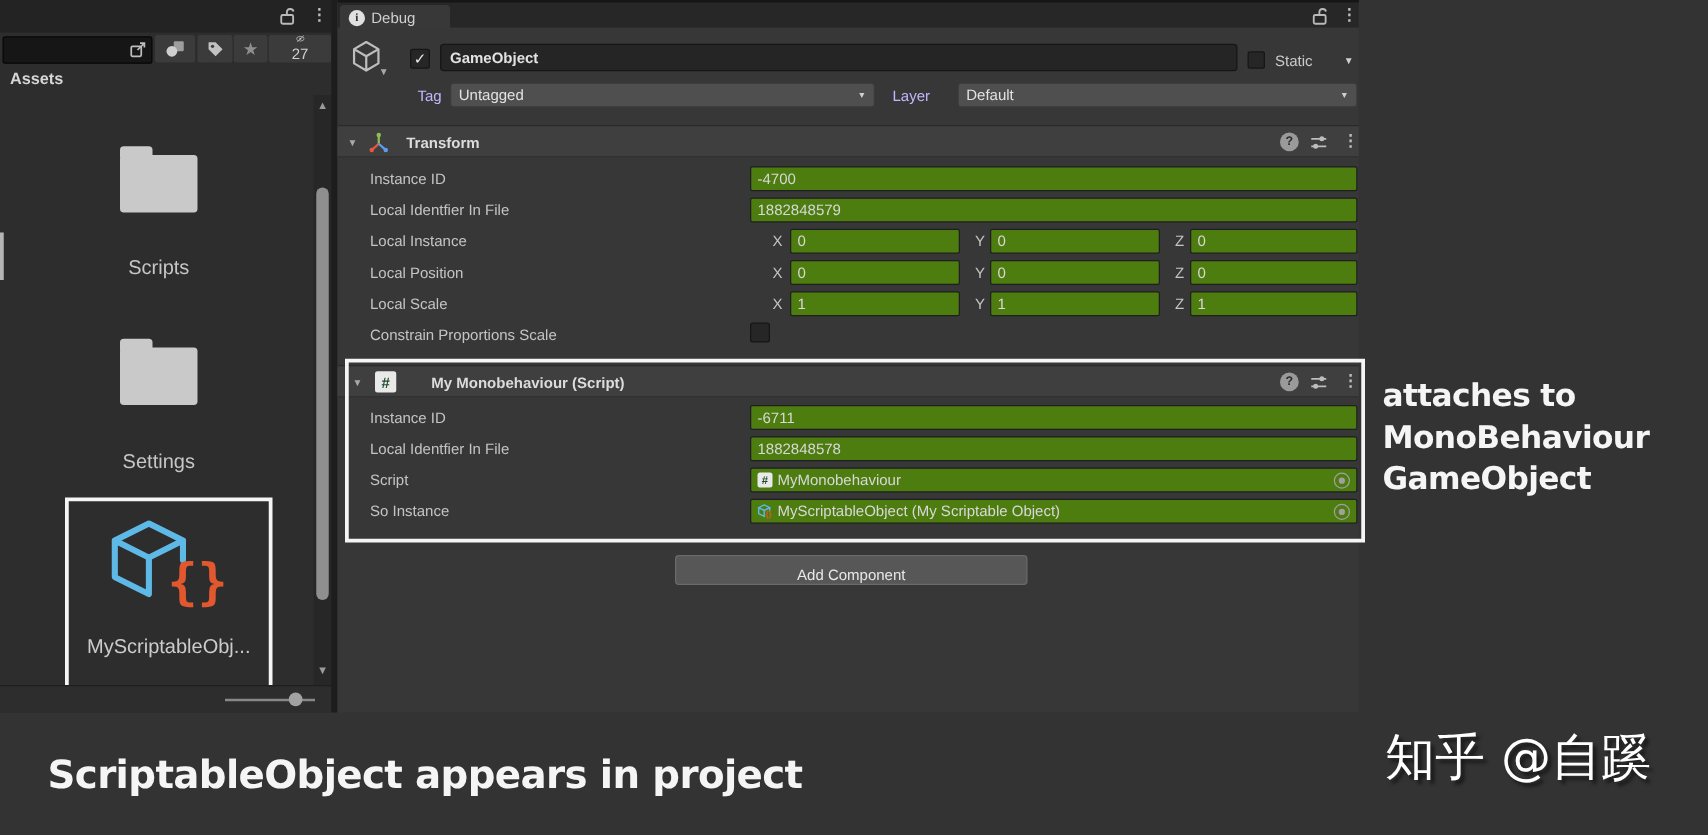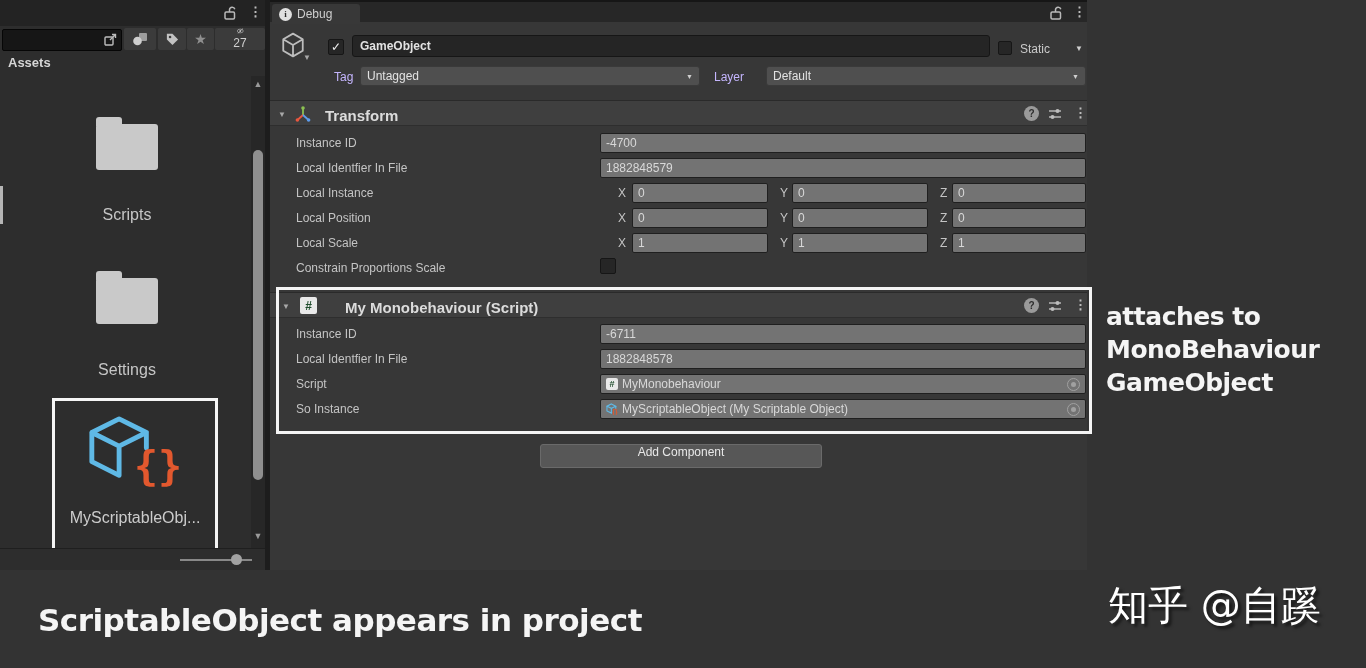--- a/index.html
+++ b/index.html
@@ -31,33 +31,33 @@
   .tab{left:2px;top:2px;width:88px;height:20px;background:#383838;border-radius:3px 3px 0 0;display:flex;align-items:center;gap:5px;padding-left:7px;box-sizing:border-box;}
   .tab-label{font-size:12px;color:#cfcfcf;}
   .insp-hdr-row{font-size:12px;color:#c4b5fd;}
   .namefield{left:82px;top:35px;width:638px;height:22px;background:#252525;border:1px solid #161616;border-radius:3px;display:flex;align-items:center;padding-left:7px;box-sizing:border-box;}
   .checkbox{background:#262626;border:1px solid #161616;border-radius:2px;box-sizing:border-box;display:flex;align-items:center;justify-content:center;}
   .check{color:#ececec;font-size:12px;line-height:1;}
   .dropdown{height:20px;background:#4f4f4f;border:1px solid #3a3a3a;border-radius:3px;display:flex;align-items:center;box-sizing:border-box;padding:0 6px;justify-content:space-between;}
   .dd-text{font-size:12px;color:#e2e2e2;}
   .dd-arrow{font-size:7px;color:#cfcfcf;}
   .comp-hdr{left:0;width:817px;height:26px;background:#3f3f3f;border-top:1px solid #2a2a2a;border-bottom:1px solid #2e2e2e;box-sizing:border-box;}
-  .comp-title{font-size:15px;font-weight:bold;color:#dcdcdc;}
+  .comp-title{font-size:12px;font-weight:bold;color:#dcdcdc;}
   .foldout{font-size:8px;color:#a8a8a8;}
   .rlabel{position:absolute;left:26px;font-size:12px;color:#c4c4c4;line-height:20px;}
-  .field{position:absolute;height:20px;background:#737373;border:1px solid #1f1f1f;border-radius:2px;box-sizing:border-box;display:flex;align-items:center;padding:0 5px;gap:4px;}
+  .field{position:absolute;height:20px;background:#4d7c0f;border:1px solid #1f1f1f;border-radius:2px;box-sizing:border-box;display:flex;align-items:center;padding:0 5px;gap:4px;}
   .fval{font-size:12px;color:#d8d8d8;white-space:nowrap;}
   .axis-lbl{position:absolute;font-size:12px;color:#c4c4c4;line-height:20px;}
   .helpicon{width:15px;height:15px;border-radius:50%;background:#9a9a9a;color:#2d2d2d;font-size:10px;font-weight:bold;display:flex;align-items:center;justify-content:center;}
   .kebab{color:#bdbdbd;font-size:13px;font-weight:bold;line-height:14px;}
   .objpicker{width:13px;height:13px;border:1px solid #a0a0a0;border-radius:50%;box-sizing:border-box;display:flex;align-items:center;justify-content:center;}
   .objpicker i{width:5px;height:5px;border-radius:50%;background:#a0a0a0;}
   .scripticon{background:#e9e9e9;border-radius:2px;color:#1f4d2c;font-weight:bold;display:flex;align-items:center;justify-content:center;}
   .highlight{left:6px;top:287px;width:816px;height:147px;border:3px solid #f5f5f5;box-sizing:border-box;z-index:5;}
-  .addcomp{left:270px;top:444px;width:282px;height:24px;background:#575757;border:1px solid #6a6a6a;border-radius:3px;box-sizing:border-box;display:flex;align-items:flex-start;justify-content:center;}
+  .addcomp{left:270px;top:444px;width:282px;height:24px;background:#575757;border:1px solid #6a6a6a;border-radius:3px;box-sizing:border-box;display:flex;align-items:flex-end;justify-content:center;}
   .addcomp span{font-size:12px;color:#e8e8e8;}
   .infoicon{width:13px;height:13px;border-radius:50%;background:#e0e0e0;color:#2b2b2b;font-size:9px;font-weight:bold;display:flex;align-items:center;justify-content:center;font-family:"Liberation Serif",serif;}
 
   
   .ann{font-weight:800;color:#f5f5f5;font-family:"DejaVu Sans",sans-serif;letter-spacing:-0.5px;}
   #ann-right{left:1106px;top:300px;width:258px;font-size:25px;line-height:33px;}
   #ann-bottom{left:38px;top:602px;font-size:31px;}
   #watermark{left:1108px;top:578px;font-size:40px;color:#ffffff;text-shadow:3px 3px 3px rgba(0,0,0,0.55);font-family:"DejaVu Sans",sans-serif;}
   .sliver{left:0;top:186px;width:3px;height:38px;background:#b5b5b5;}
   .divider{left:265px;top:0;width:5px;height:570px;background:#1d1d1d;}

